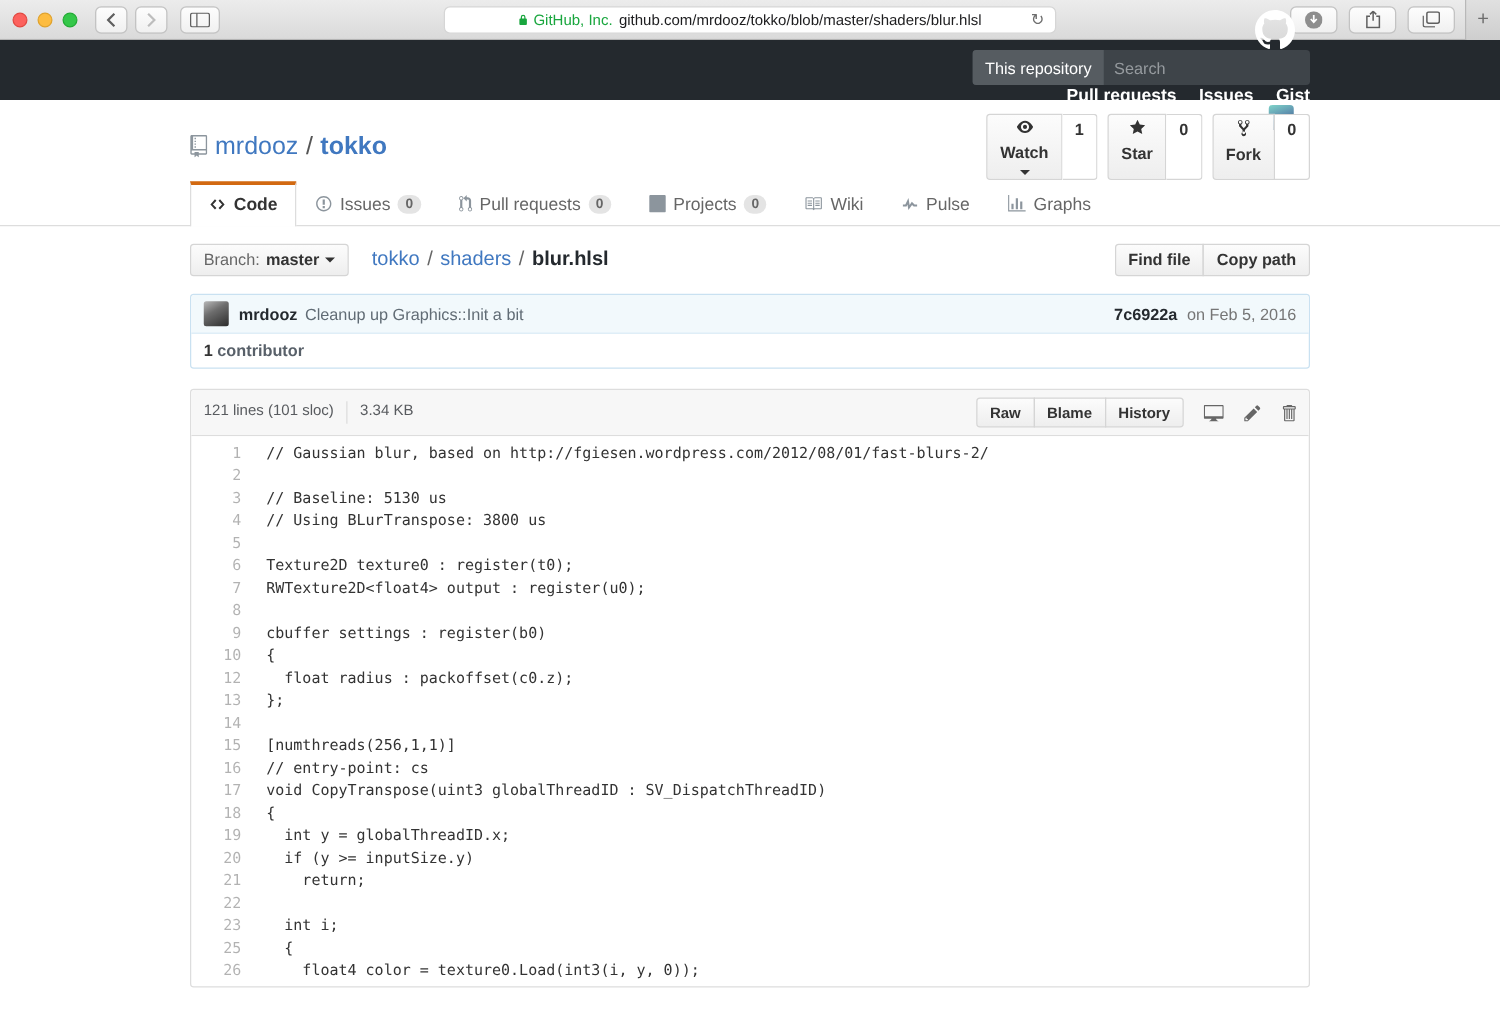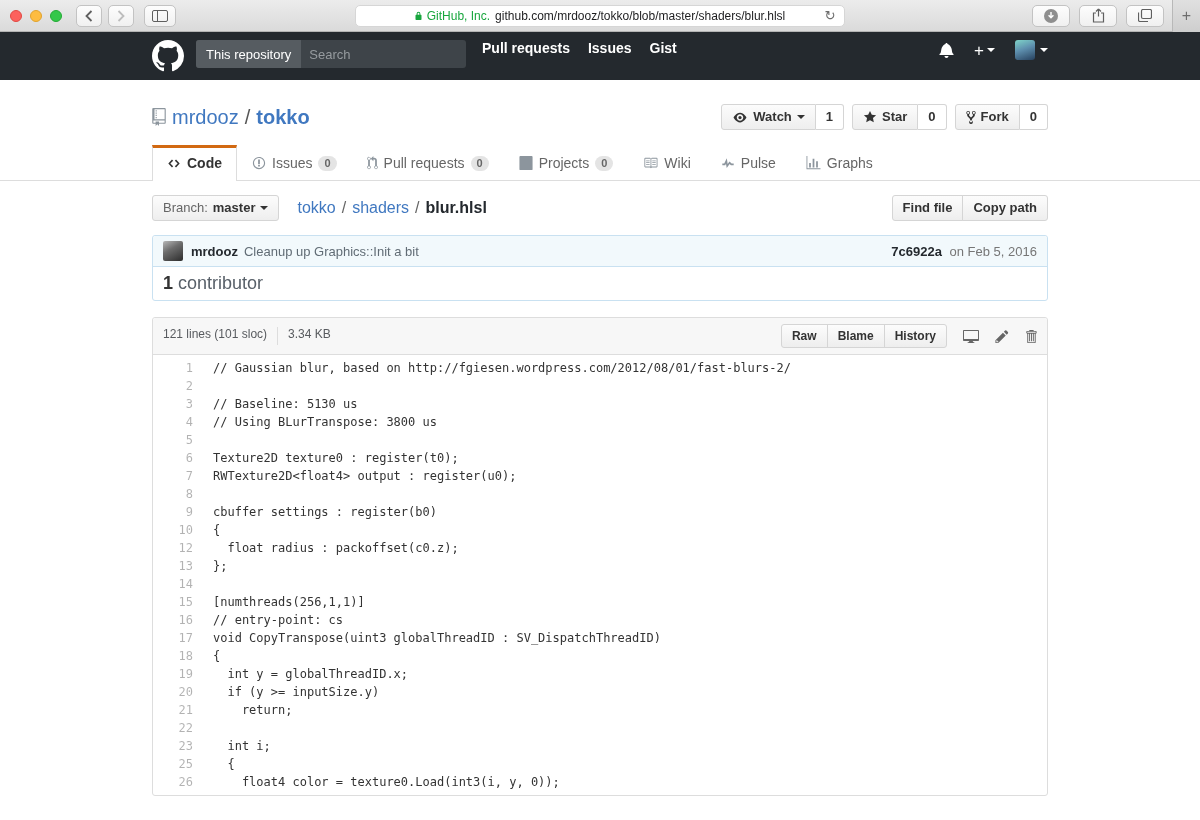--- a/index.html
+++ b/index.html
@@ -32,21 +32,21 @@
   .urlbar .lock{margin-right:4px;display:inline-flex;}
   .urlbar .secure{color:var(--secure-green);margin-right:5px;}
   .reload{position:absolute;right:8px;color:#6e6e6e;font-size:13px;cursor:default;}
   .newtab{height:32px;width:28px;margin-left:8px;background:linear-gradient(#e0e0e0,#cecece);
     border-left:1px solid #b8b8b8;display:flex;align-items:center;justify-content:center;
     color:#6d6d6d;font-size:16px;}
 
   
   .gh-header{height:48px;flex:0 0 48px;background:var(--header-bg);display:flex;align-items:center;}
   .container{width:896px;margin:0 auto;}
-  .gh-inner{display:flex;align-items:flex-start;}
+  .gh-inner{display:flex;align-items:flex-end;flex-direction:column;}
   .gh-logo{display:inline-flex;color:#fff;margin-right:12px;cursor:pointer;}
   .search-box{display:flex;align-items:center;width:270px;height:28px;background:#3e4449;
     border-radius:3px;overflow:hidden;}
   .scope-chip{height:100%;display:flex;align-items:center;padding:0 10px;background:#565c61;
     color:#fff;font-size:13px;white-space:nowrap;}
   .search-box input{flex:1;background:transparent;border:none;outline:none;color:#e5e5e5;
     font-size:13px;padding:0 8px;font-family:inherit;}
   .search-box input::placeholder{color:#969b9f;}
   .gh-nav{display:flex;gap:18px;margin-left:16px;}
   .gh-nav a{color:#fff;font-size:14px;font-weight:700;text-decoration:none;cursor:pointer;}
@@ -67,21 +67,21 @@
   .repo-title .octicon{color:#8c959d;}
   .repo-title a{color:var(--link-blue);text-decoration:none;cursor:pointer;}
   .repo-title .sep{color:#555;}
   .repo-title .name{font-weight:700;}
   .pagehead-actions{margin-left:auto;display:flex;gap:8px;}
   .btn-with-count{display:flex;}
   .btn{display:inline-flex;align-items:center;gap:5px;background:linear-gradient(#fcfcfc,#eee);
     border:1px solid #d5d5d5;border-radius:3px;color:#333;font-weight:700;font-size:13px;
     padding:3px 10px;line-height:18px;cursor:pointer;white-space:nowrap;}
   .btn .octicon{color:#333;}
-  .btn-with-count .btn{border-radius:3px 0 0 3px;}
+  .btn-with-count .btn{border-radius:3px 0 0 3px;flex-direction:column;}
   .social-count{background:#fff;border:1px solid #d5d5d5;border-left:none;border-radius:0 3px 3px 0;
     font-size:13px;font-weight:700;color:#333;padding:3px 10px;line-height:18px;cursor:pointer;}
   .caret.dark{border-top-color:#333;}
 
   .reponav{display:flex;margin-top:15px;margin-bottom:-1px;}
   .tab{display:inline-flex;align-items:center;gap:6px;padding:9px 14px 10px;font-size:14px;
     color:#666;text-decoration:none;cursor:pointer;border:1px solid transparent;border-bottom:none;}
   .tab .octicon{color:#8c959d;}
   .tab.active{background:#fff;border-color:#ddd;border-top:3px solid var(--tab-accent);
     padding-top:7px;color:#333;font-weight:700;position:relative;}
@@ -106,21 +106,21 @@
   
   .commit-box{margin-top:13px;border:1px solid var(--tease-border);border-radius:3px;}
   .tease{background:var(--tease-bg);display:flex;align-items:center;padding:5px 10px;
     border-bottom:1px solid var(--tease-border);border-radius:3px 3px 0 0;font-size:13px;}
   .c-avatar{width:20px;height:20px;border-radius:2px;margin-right:8px;cursor:pointer;
     background:linear-gradient(150deg,#b9b9b9 0%,#6d6d6d 40%,#2c2c2c 100%);}
   .c-author{font-weight:700;color:#24292e;text-decoration:none;margin-right:6px;cursor:pointer;}
   .c-msg{color:#616c75;text-decoration:none;cursor:pointer;}
   .c-right{margin-left:auto;color:#767676;}
   .c-sha{color:#24292e;font-weight:600;text-decoration:none;cursor:pointer;margin-right:4px;}
-  .contrib{padding:6px 10px;font-size:18px;color:#586069;cursor:pointer;}
+  .contrib{padding:6px 10px;font-size:13px;color:#586069;cursor:pointer;font-weight:bold;}
   .contrib b{color:#333;}
 
   
   .file-box{margin-top:16px;border:1px solid #ddd;border-radius:3px;}
   .file-header{background:#f7f7f7;border-bottom:1px solid #ddd;border-radius:3px 3px 0 0;
     display:flex;align-items:center;padding:5px 10px;height:37px;}
   .file-info{display:flex;align-items:flex-start;gap:10px;
     font-family:Liberation Sans, sans-serif;font-size:12px;color:#585b5f;}
   .v-div{width:1px;height:18px;background:#ddd;}
   .fh-actions{margin-left:auto;display:flex;align-items:center;gap:16px;}

